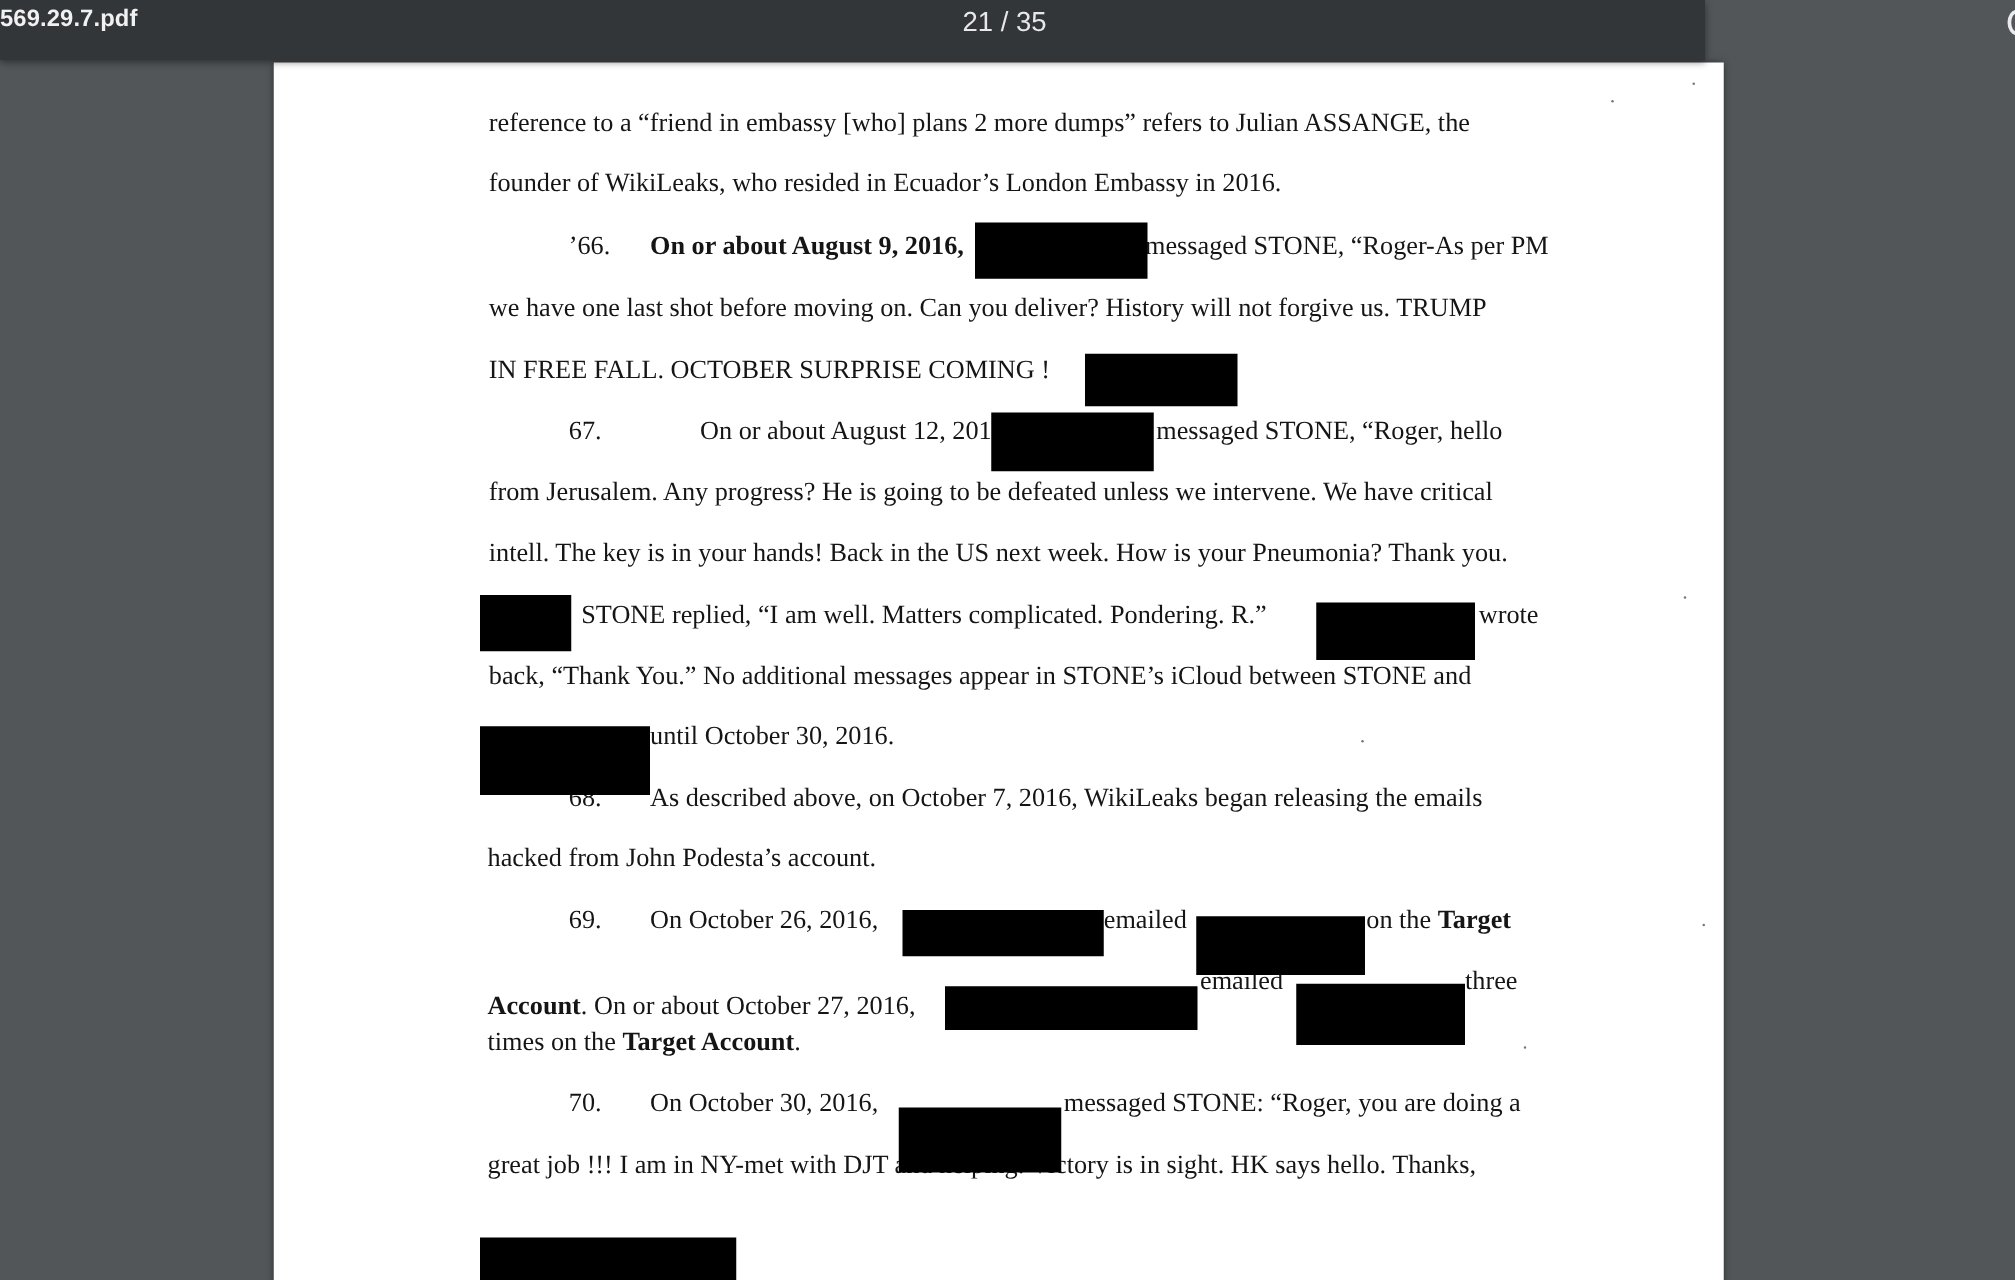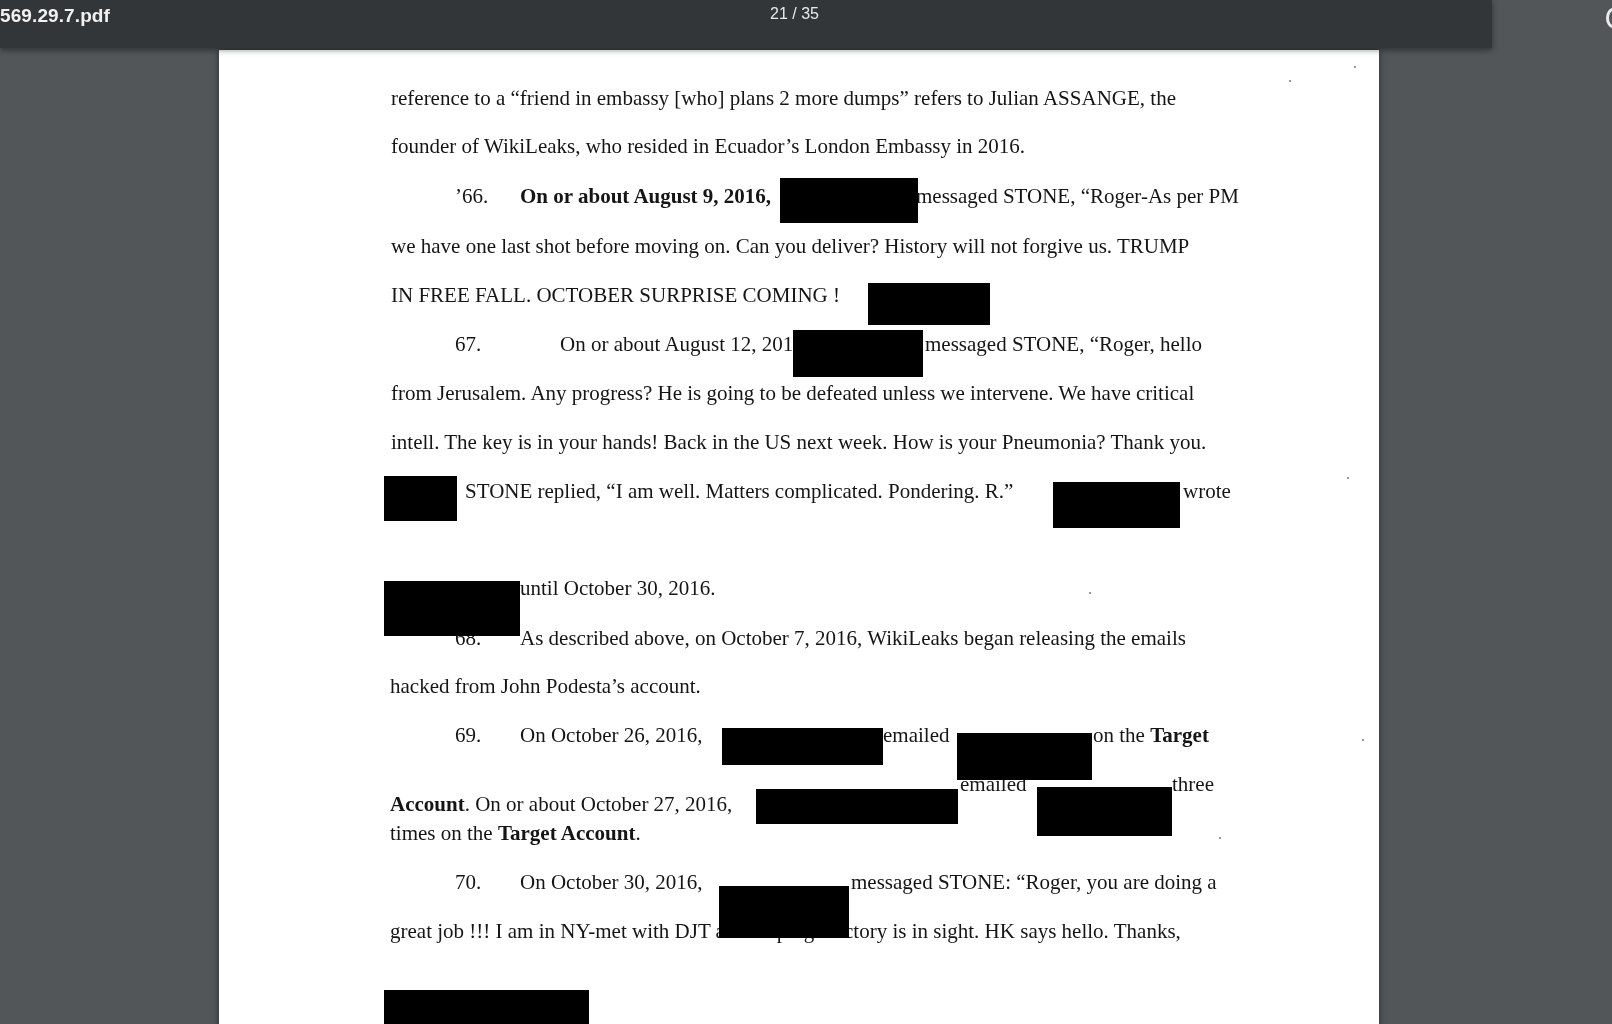--- a/index.html
+++ b/index.html
@@ -3,33 +3,33 @@
 <meta charset="utf-8">
 <style>
   html, body { margin:0; padding:0; }
   body {
     width:1612px; height:1024px; overflow:hidden;
     background:#525659;
     font-family:"Liberation Serif", serif;
     position:relative;
   }
   .toolbar {
-    position:absolute; left:0; top:0; width:1492px; height:48px;
+    position:absolute; left:0; top:0; width:1364px; height:48px;
     background:#323639;
     box-shadow:0 2px 6px rgba(0,0,0,0.45);
     z-index:5;
     font-family:"Liberation Sans", sans-serif;
     color:#f1f1f1;
   }
   .doc-title {
     position:absolute; left:0; top:5px; font-size:19px; font-weight:bold;
     white-space:nowrap; letter-spacing:0.1px;
   }
   .page-indicator {
-    position:absolute; left:770px; top:5px; font-size:16px; color:#e8e8e8;
+    position:absolute; left:770px; top:5px; font-size:22px; color:#e8e8e8;
     white-space:nowrap;
   }
   .right-icon {
     position:absolute; left:1606px; top:8px; width:14px; height:20px;
     border:3px solid #eaeaea; border-radius:50%; box-sizing:border-box;
   }
   .viewer {
     position:absolute; left:0; top:48px; width:1612px; height:976px;
     background:#525659;
   }
@@ -75,20 +75,21 @@
   <div class="line" style="left:236px;top:282px;">67.</div>
   <div class="line" style="left:301px;top:282px;margin-left:40px;">On or about August 12, 2016,</div>
   <div class="redact" style="left:574px;top:280px;width:130px;height:47px;"></div>
   <div class="line" style="left:706px;top:282px;">messaged STONE, “Roger, hello</div>
   <div class="line" style="left:172px;top:331px;">from Jerusalem. Any progress? He is going to be defeated unless we intervene. We have critical</div>
   <div class="line" style="left:172px;top:380px;">intell. The key is in your hands! Back in the US next week. How is your Pneumonia? Thank you.</div>
   <div class="redact" style="left:165px;top:426px;width:73px;height:45px;"></div>
   <div class="line" style="left:246px;top:429px;">STONE replied, “I am well. Matters complicated. Pondering. R.”</div>
   <div class="redact" style="left:834px;top:432px;width:127px;height:46px;"></div>
   <div class="line" style="left:964px;top:429px;">wrote</div>
+  <div class="line" style="left:172px;top:478px;">back, “Thank You.” No additional messages appear in STONE’s iCloud between STONE and</div>
   <div class="redact" style="left:165px;top:531px;width:136px;height:55px;"></div>
   <div class="line" style="left:301px;top:526px;">until October 30, 2016.</div>
 
   <div class="line" style="left:236px;top:576px;">68.</div>
   <div class="line" style="left:301px;top:576px;">As described above, on October 7, 2016, WikiLeaks began releasing the emails</div>
   <div class="line" style="left:171px;top:624px;">hacked from John Podesta’s account.</div>
 
   <div class="line" style="left:236px;top:673px;">69.</div>
   <div class="line" style="left:301px;top:673px;">On October 26, 2016,</div>
   <div class="redact" style="left:503px;top:678px;width:161px;height:37px;"></div>

